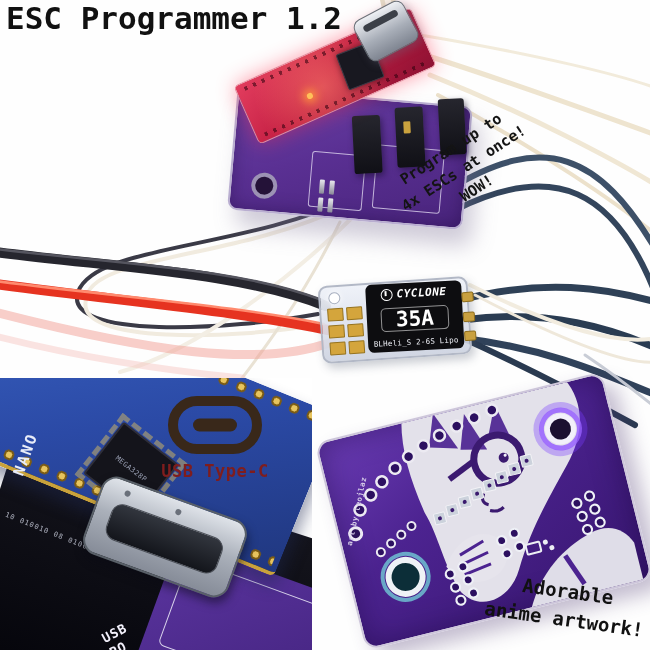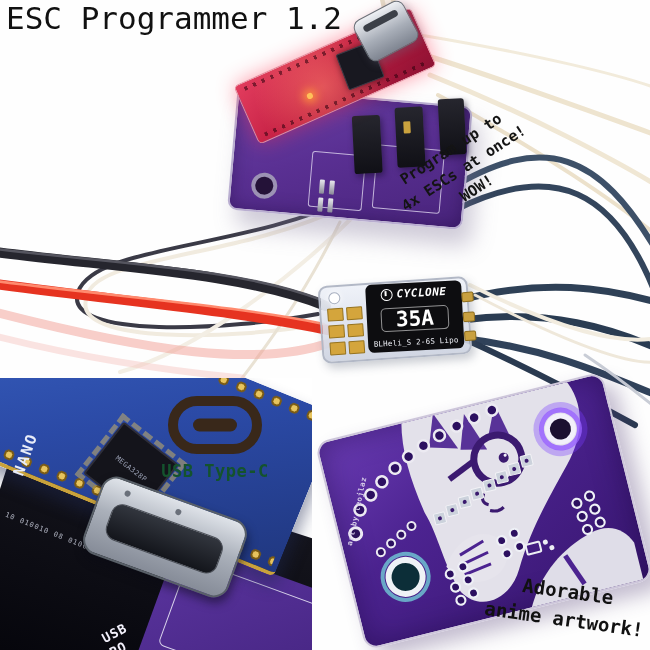--- a/index.html
+++ b/index.html
@@ -1,20 +1,20 @@
 <!DOCTYPE html>
 <html><head>
 <meta charset="utf-8">
 <style>
   html,body{margin:0;padding:0;background:#ffffff;}
   #canvas{position:relative;width:650px;height:650px;overflow:hidden;background:#fefefe;
           font-family:"DejaVu Sans Mono",monospace;}
   .abs{position:absolute;}
   
-  .title{left:6px;top:0px;font-size:31px;font-weight:normal;color:#111;letter-spacing:0px;z-index:8;}
+  .title{left:6px;top:0px;font-size:31px;font-weight:bold;color:#111;letter-spacing:0px;z-index:8;}
   
   .wires{left:0;top:0;z-index:1;}
   
   .topgroup{left:0;top:0;width:650px;height:300px;z-index:3;}
   .shield{left:232px;top:96px;width:232px;height:120px;transform:rotate(5deg);
           background:linear-gradient(160deg,#6a43a8 0%,#5a3093 45%,#49247c 100%);
           border-radius:10px;border:2px solid #b9aed0;
           box-shadow:10px 16px 22px rgba(120,110,145,0.35), inset 0 0 18px rgba(20,0,50,0.35);}
   .hole{left:20px;top:82px;width:18px;height:18px;border-radius:50%;background:#241238;border:4px solid #9c92b4;}
   .silk1{left:78px;top:56px;width:52px;height:54px;border:1.5px solid rgba(232,226,246,0.75);border-radius:3px;}
@@ -100,21 +100,21 @@
         border-radius:16px;border:2px solid #596068;box-shadow:3px 5px 10px rgba(10,10,20,0.5);}
   .usbcSlot{left:16px;top:22px;width:116px;height:36px;border-radius:12px;
         background:linear-gradient(#32363e,#13151b);border:1px solid #4a4e56;}
   .usbcDot{width:6px;height:6px;border-radius:50%;background:#6a707a;top:8px;}
   
   .usbIconWrap{left:150px;top:396px;width:130px;z-index:5;text-align:center;}
   .usbIcon{margin:0 auto;width:94px;height:58px;border:10px solid #39281a;border-radius:30px;
         box-sizing:border-box;position:relative;}
   .usbIconInner{position:absolute;left:50%;top:50%;transform:translate(-50%,-50%);
         width:44px;height:13px;border-radius:7px;background:#39281a;}
-  .usbLabel{margin-top:7px;font-size:17px;font-weight:bold;color:#14532d;letter-spacing:0.5px;}
+  .usbLabel{margin-top:7px;font-size:17px;font-weight:bold;color:#7f1d1d;letter-spacing:0.5px;}
   
   .animeWrap{left:322px;top:390px;width:328px;height:254px;z-index:2;}
   .animeBoard{left:14px;top:14px;width:292px;height:210px;transform:rotate(-14deg);
         background:linear-gradient(150deg,#6a3cb4 0%,#4c2390 40%,#381670 100%);
         border-radius:14px;border:2px solid #cdc6da;
         box-shadow:10px 12px 20px rgba(70,50,110,0.32), inset 0 0 30px rgba(20,0,50,0.4);
         overflow:hidden;}
   .animeSvg{position:absolute;left:0;top:0;width:100%;height:100%;}
   .credit{left:3px;top:104px;transform:rotate(-64deg);transform-origin:left top;font-size:7.5px;
         font-weight:bold;color:#d6cde8;letter-spacing:0.5px;white-space:nowrap;}

